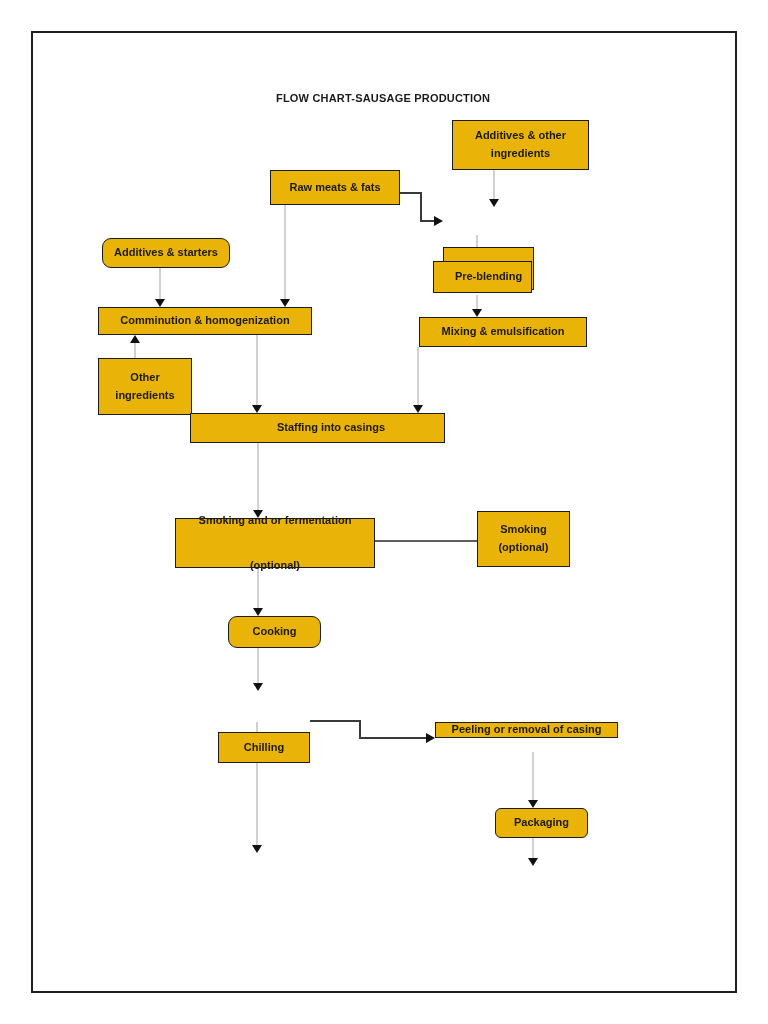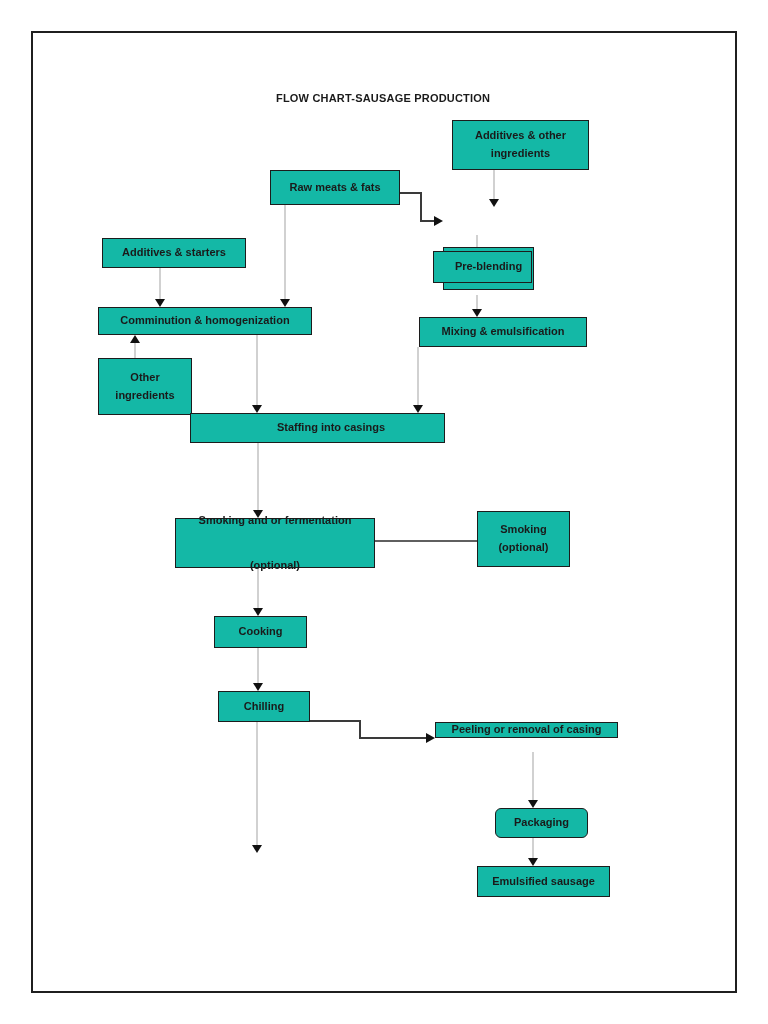--- a/index.html
+++ b/index.html
@@ -33,21 +33,21 @@
     font-size: 11px;
     font-weight: bold;
     color: #1a1a1a;
     letter-spacing: 0.2px;
     white-space: nowrap;
   }
   .node {
     position: absolute;
     box-sizing: border-box;
     border: 1.5px solid #1c1c1c;
-    background: #14b8a6;
+    background: #eab308;
     display: flex;
     flex-direction: column;
     justify-content: center;
     align-items: center;
     text-align: center;
     font-size: 11px;
     font-weight: bold;
     color: #1a1a1a;
     line-height: 1.6;
     z-index: 2;
@@ -168,25 +168,25 @@
   </div>
 
   <div class="node" style="left:270px; top:170px; width:130px; height:35px;">
     <span>Raw meats &amp; fats</span>
   </div>
 
   <div class="node" style="left:443px; top:207px; width:91px; height:43px;margin-top:40px;">
     <span>Chopping</span>
   </div>
 
-  <div class="node" style="left:102px; top:238px; width:144px; height:30px;">
+  <div class="node" style="left:102px; top:238px; width:128px; height:30px;border-radius:9px;">
     <span>Additives &amp; starters</span>
   </div>
 
-  <div class="node" style="left:433px; top:251px; width:99px; height:32px;padding-left:12px;">
+  <div class="node" style="left:433px; top:261px; width:99px; height:32px;padding-left:12px;">
     <span>Pre-blending</span>
   </div>
 
   <div class="node" style="left:98px; top:307px; width:214px; height:28px;">
     <span>Comminution &amp; homogenization</span>
   </div>
 
   <div class="node" style="left:400px; top:317px; width:168px; height:30px;margin-left:19px;">
     <span>Mixing &amp; emulsification</span>
   </div>
@@ -203,34 +203,31 @@
   <div class="node" style="left:175px; top:518px; width:200px; height:50px;gap:27px;">
     <span>Smoking and or fermentation</span>
     <span>(optional)</span>
   </div>
 
   <div class="node" style="left:477px; top:511px; width:93px; height:56px;text-align:center;">
     <span>Smoking</span>
     <span>(optional)</span>
   </div>
 
-  <div class="node" style="left:214px; top:616px; width:93px; height:32px;">
+  <div class="node" style="left:228px; top:616px; width:93px; height:32px;border-radius:9px;">
     <span>Cooking</span>
   </div>
 
-  <div class="node" style="left:218px; top:691px; width:92px; height:31px;text-align:right;">
+  <div class="node" style="left:218px; top:732px; width:92px; height:31px;text-align:right;">
     <span>Chilling</span>
   </div>
 
   <div class="node" style="left:435px; top:722px; width:183px; height:16px;">
     <span>Peeling or removal of casing</span>
   </div>
 
   <div class="node" style="left:495px; top:808px; width:93px; height:30px;border-radius:6px;">
     <span>Packaging</span>
   </div>
 
 
-  <div class="node" style="left:477px; top:866px; width:133px; height:31px;">
-    <span>Emulsified sausage</span>
-  </div>
 
 </div>
 
 </body></html>

